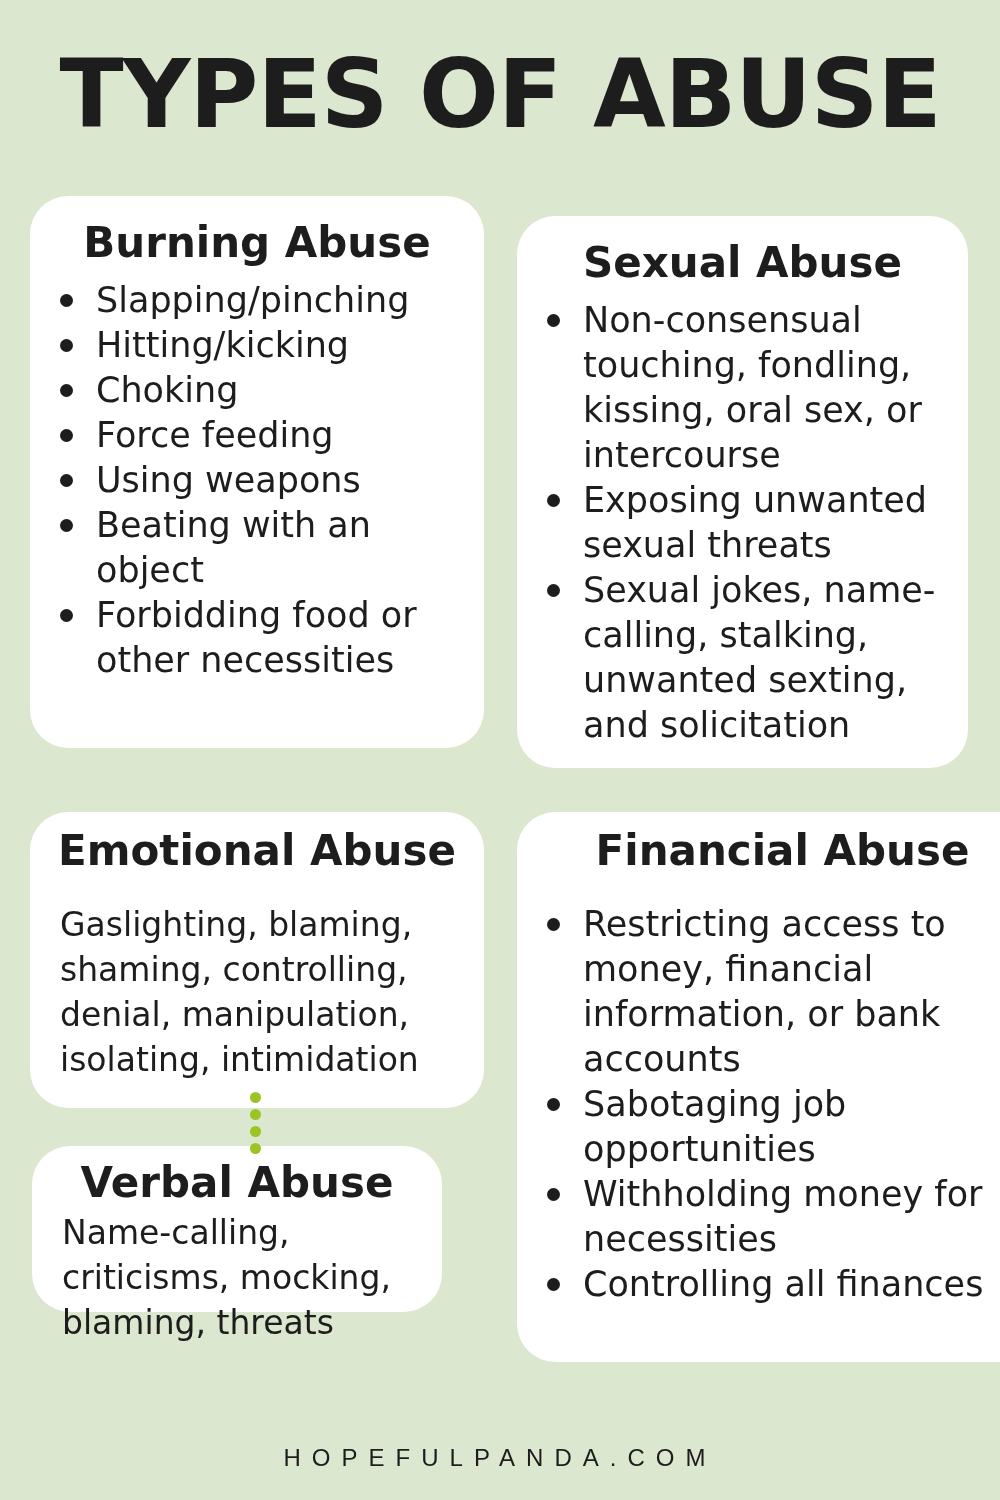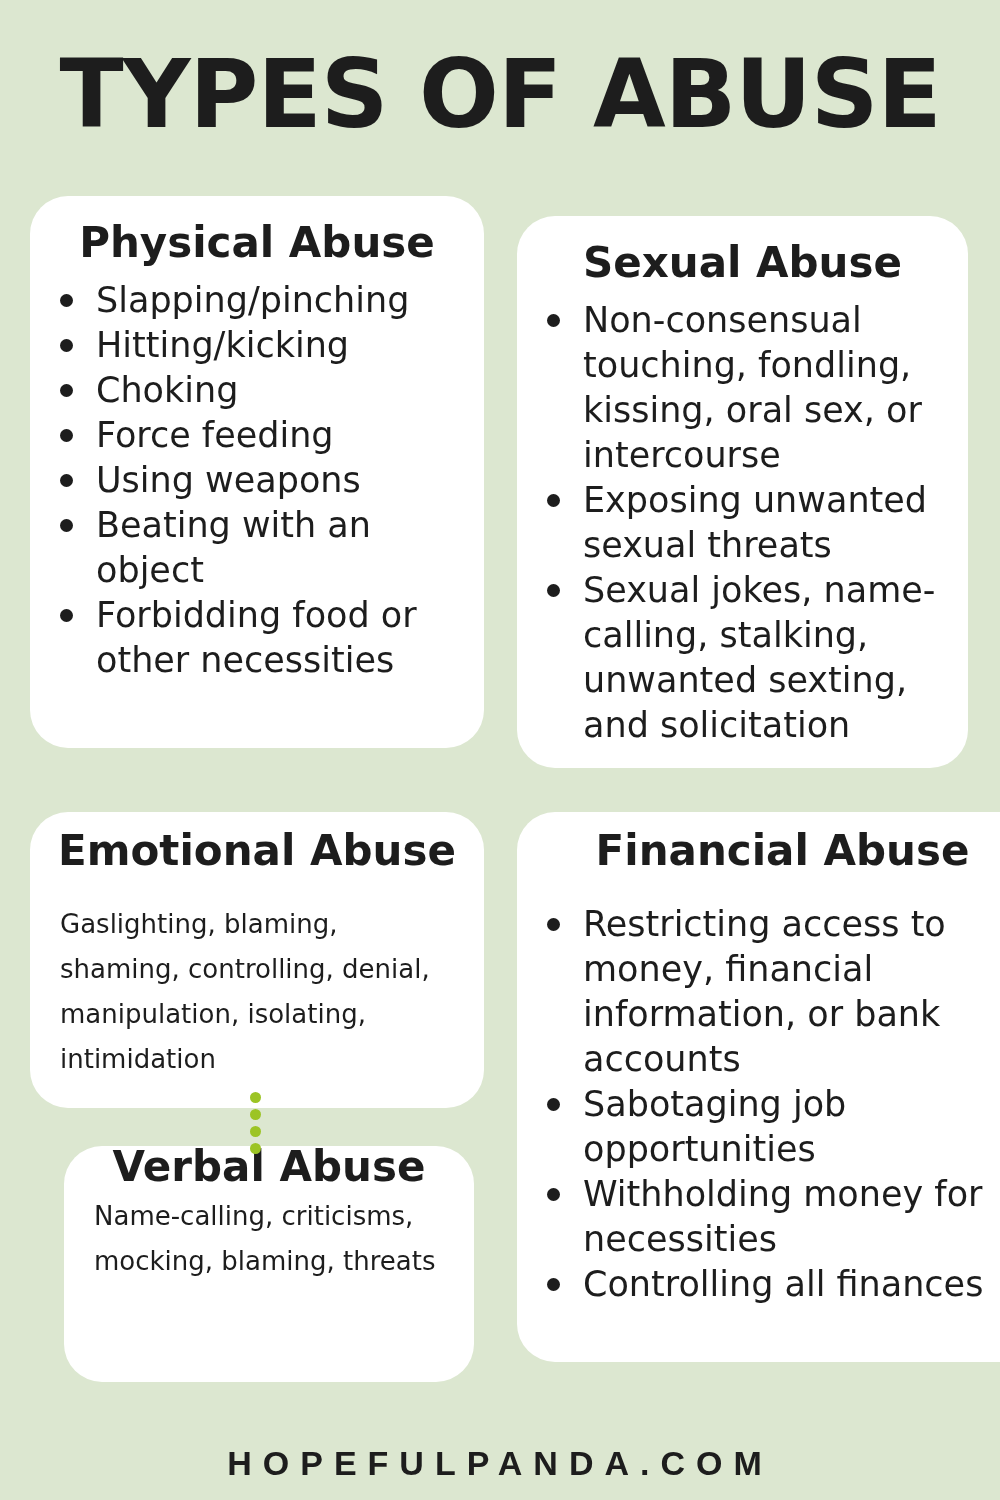--- a/index.html
+++ b/index.html
@@ -42,21 +42,21 @@
     text-align: center;
     font-size: 42px;
     line-height: 42px;
     font-weight: bold;
   }
   
   .card-physical  { left: 30px;  top: 196px;  width: 454px; height: 552px; padding-top: 26px; }
   .card-sexual    { left: 517px; top: 196px;  width: 451px; height: 552px; padding-top: 26px; margin-top: 20px; }
   .card-emotional { left: 30px;  top: 812px;  width: 454px; height: 296px; padding-top: 18px; }
   .card-financial { left: 517px; top: 812px;  width: 531px; height: 550px; padding-top: 18px; }
-  .card-verbal    { left: 64px;  top: 1146px; width: 410px; height: 236px; }
+  .card-verbal    { left: 32px;  top: 1146px; width: 410px; height: 166px; padding-top: 16px; }
 
   .card-physical .card-title,
   .card-sexual .card-title   { margin-bottom: 14px; }
   .card-emotional .card-title,
   .card-financial .card-title { margin-bottom: 30px; }
   .card-verbal .card-title    { margin-bottom: 6px; }
 
   ul.bullet-list {
     list-style: none;
     margin: 0;
@@ -71,21 +71,21 @@
     left: -36px;
     top: 16px;
     width: 13px;
     height: 13px;
     border-radius: 50%;
     background: var(--text);
   }
   .card-text {
     margin: 0;
     padding: 0 24px 0 30px;
-    font-size: 26px;
+    font-size: 33px;
     line-height: 45px;
   }
   .connector {
     position: absolute;
     left: 250px;
     top: 1092px;
     display: flex;
     flex-direction: column;
     gap: 6px;
     z-index: 2;
@@ -96,33 +96,33 @@
     border-radius: 50%;
     background: var(--accent);
   }
   .footer {
     position: absolute;
     top: 1444px;
     left: 0;
     width: 1000px;
     text-align: center;
     font-family: "Liberation Sans", sans-serif;
-    font-weight: 700;
-    font-size: 34px;
+    font-weight: 400;
+    font-size: 24px;
     letter-spacing: 11px;
     white-space: nowrap;
   }
 </style>
 </head>
 <body>
 
 <h1 class="main-title">TYPES OF ABUSE</h1>
 
 <section class="card card-physical">
-  <h2 class="card-title">Physical Abuse</h2>
+  <h2 class="card-title">Burning Abuse</h2>
   <ul class="bullet-list">
       <li>Slapping/pinching</li>
       <li>Hitting/kicking</li>
       <li>Choking</li>
       <li>Force feeding</li>
       <li>Using weapons</li>
       <li>Beating with an object</li>
       <li>Forbidding food or other necessities</li>
     </ul>
 </section>

